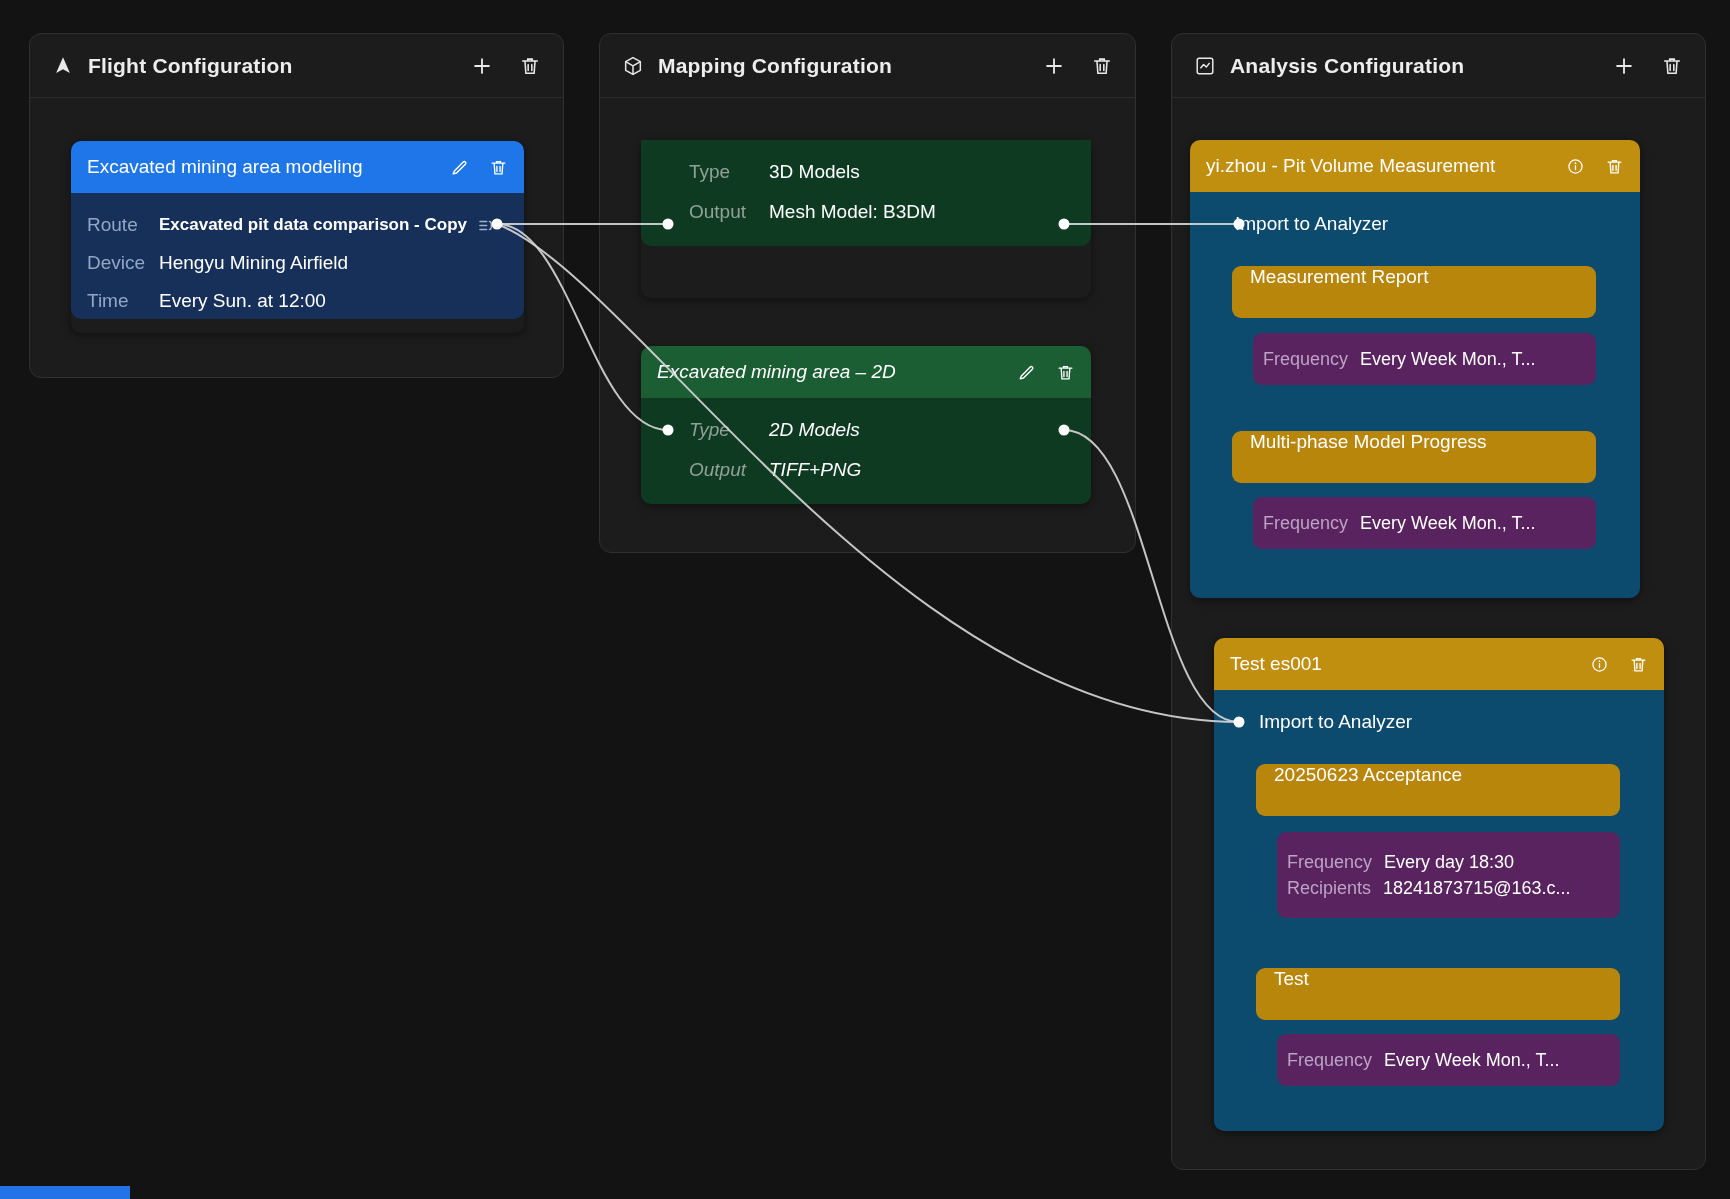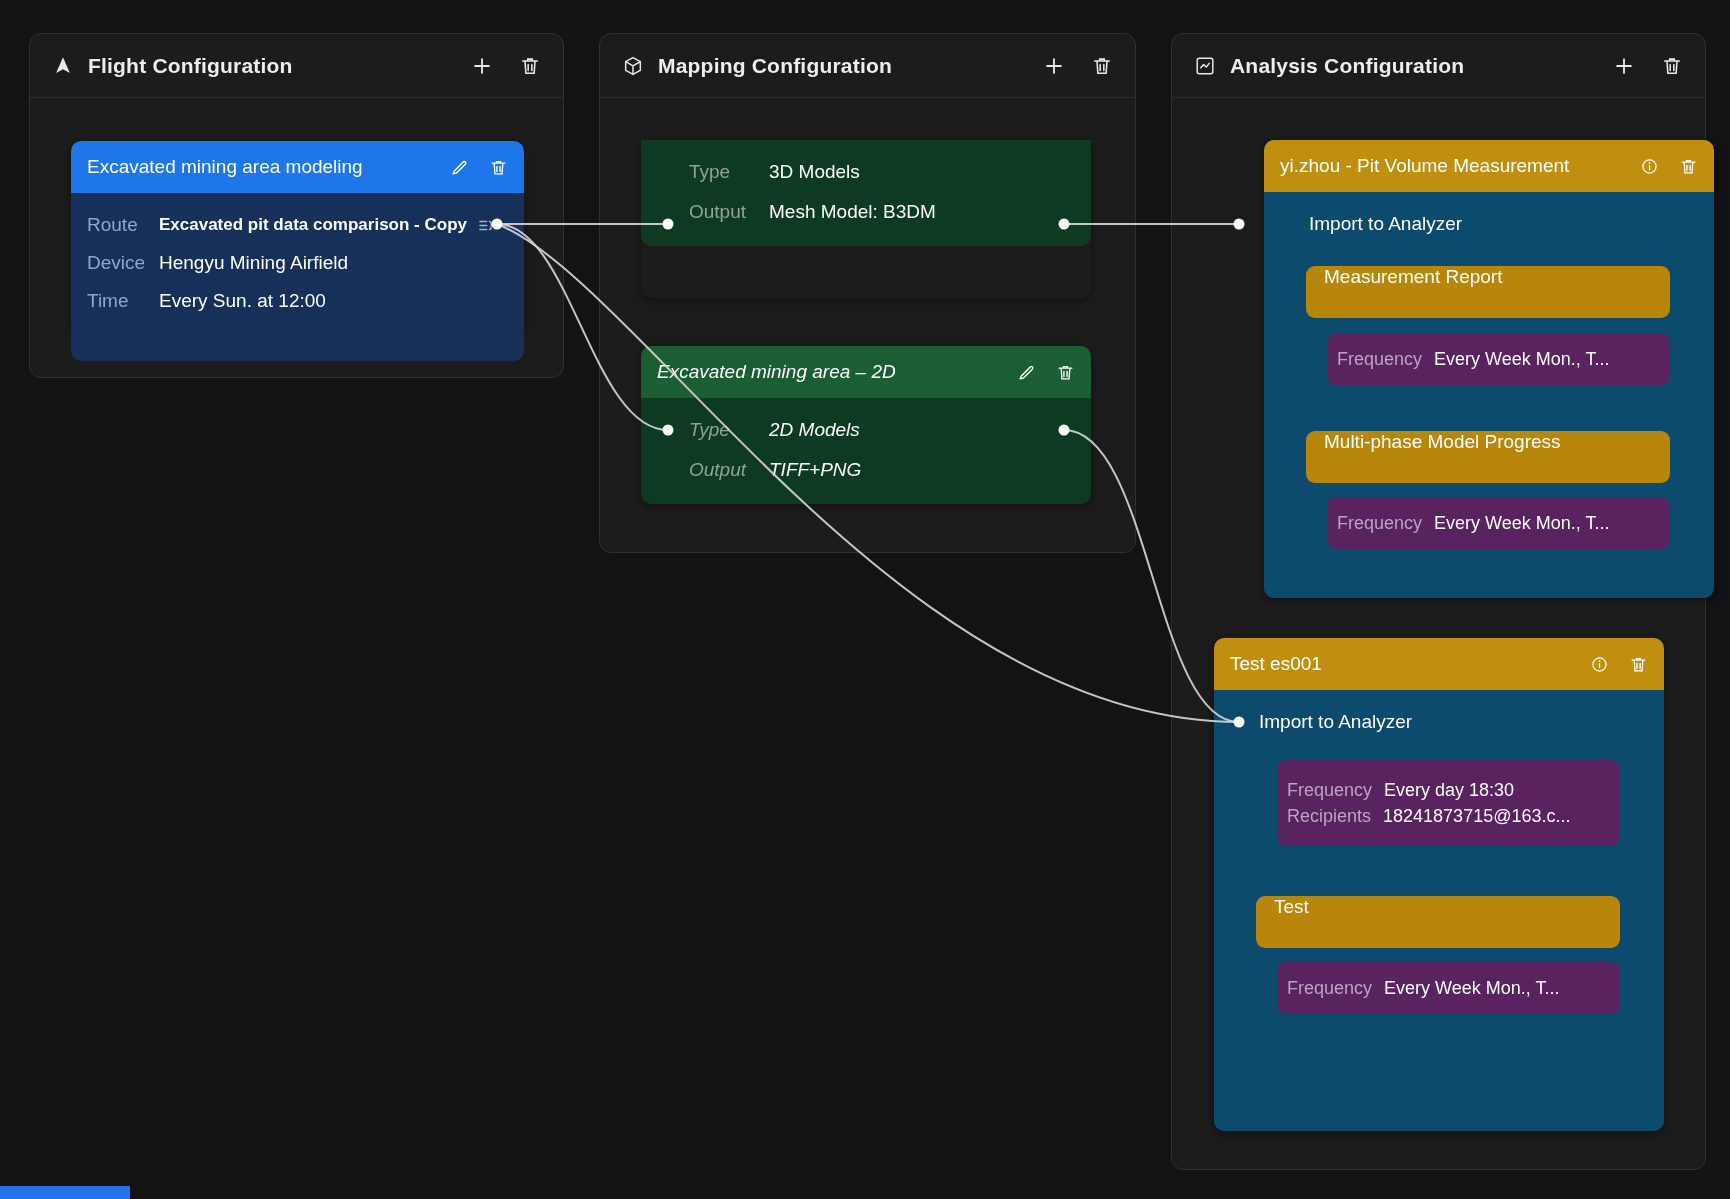--- a/index.html
+++ b/index.html
@@ -29,36 +29,36 @@
   .card-actions .icon-btn { width:19px; height:19px; }
   .card-body { border-radius:0 0 10px 10px; }
 
   .row { display:flex; align-items:center; height:38px; font-size:19px; color:#fff; }
   .row-label { flex-shrink:0; }
   .row-value { white-space:nowrap; }
 
   
   .flight-card { left:70px; top:140px; width:453px; height:192px; }
   .flight-card .card-header { background:#1f76e8; }
-  .flight-card .card-body { background:#16305a; padding:13px 16px; height:168px; }
+  .flight-card .card-body { background:#16305a; padding:13px 16px; height:126px; }
   .flight-card .row-label { width:72px; color:#93a7c4; }
   .flight-card .route-value { font-weight:700; font-size:17px; display:flex; align-items:center; gap:9px; }
 
   
   .map-card { width:450px; height:158px; }
   .map-card-1 { left:641px; top:140px; }
   .map-card-2 { left:641px; top:346px;font-style:italic; }
   .map-card .card-header { background:#1b5e33; }
   .map-card .card-body { background:#0e3a21; padding:12px 16px; height:106px; }
   .map-card .row { height:40px; padding-left:32px; }
   .map-card .row-label { width:80px; color:#90a295; }
 
   
   .an-card { width:450px; }
-  .an-card-1 { left:1264px; top:140px; height:458px; }
+  .an-card-1 { left:1190px; top:140px; height:458px; }
   .an-card-2 { left:1214px; top:638px; height:493px; }
   .an-card .card-header { background:#c08f10; }
   .an-card .card-body { background:#0c4a6e; height:calc(100% - 52px); padding-top:10px; }
   .import-row { height:44px; display:flex; align-items:center; padding-left:45px;
     color:#fff; font-size:19px; }
   .job-btn { display:flex; align-items:flex-start; width:364px; height:52px; margin-left:42px;
     background:#b8860b; border-radius:9px; color:#fff; font-size:19px; padding:0 18px; cursor:pointer; }
   .badge { width:343px; margin-left:63px; background:#58235f; border-radius:9px;
     display:flex; flex-direction:column; justify-content:center; gap:5px; padding:0 10px; }
   .badge-single { height:52px; }
@@ -300,20 +300,23 @@
           <svg viewBox="0 0 24 24" fill="none" stroke="#fff" stroke-width="1.7" stroke-linecap="round">
               <path d="M4 6.5h16M9.5 6.5V4.5h5v2M6.5 6.5l1 13.5h9l1-13.5M10 10.5v6.5M14 10.5v6.5"></path>
             </svg>
         </span>
       </span>
     </div>
     <div class="card-body">
       <div class="import-row">
         <span>Import to Analyzer</span>
       </div>
+      <div class="job-btn job-1">
+        <span>20250623 Acceptance</span>
+      </div>
       <div class="badge badge-double badge-1">
         <div class="badge-row">
           <span class="badge-label">Frequency</span>
           <span class="badge-value">Every day 18:30</span>
         </div>
         <div class="badge-row">
           <span class="badge-label">Recipients</span>
           <span class="badge-value">18241873715@163.c...</span>
         </div>
       </div>

